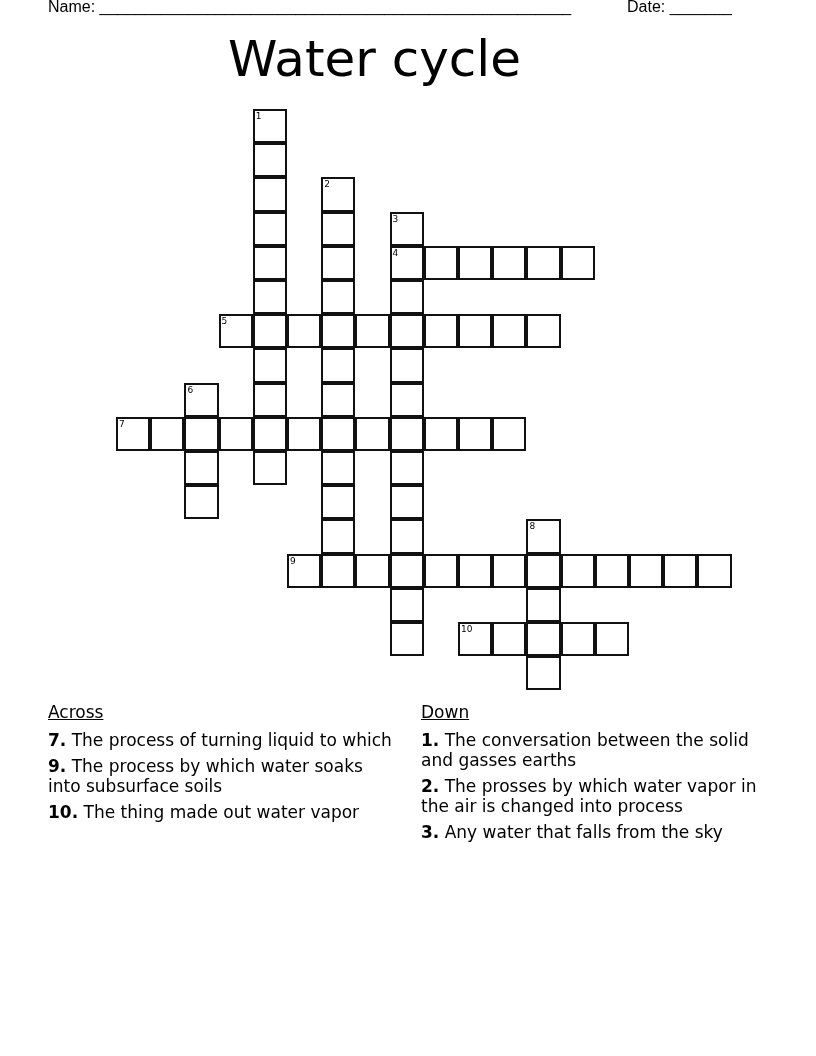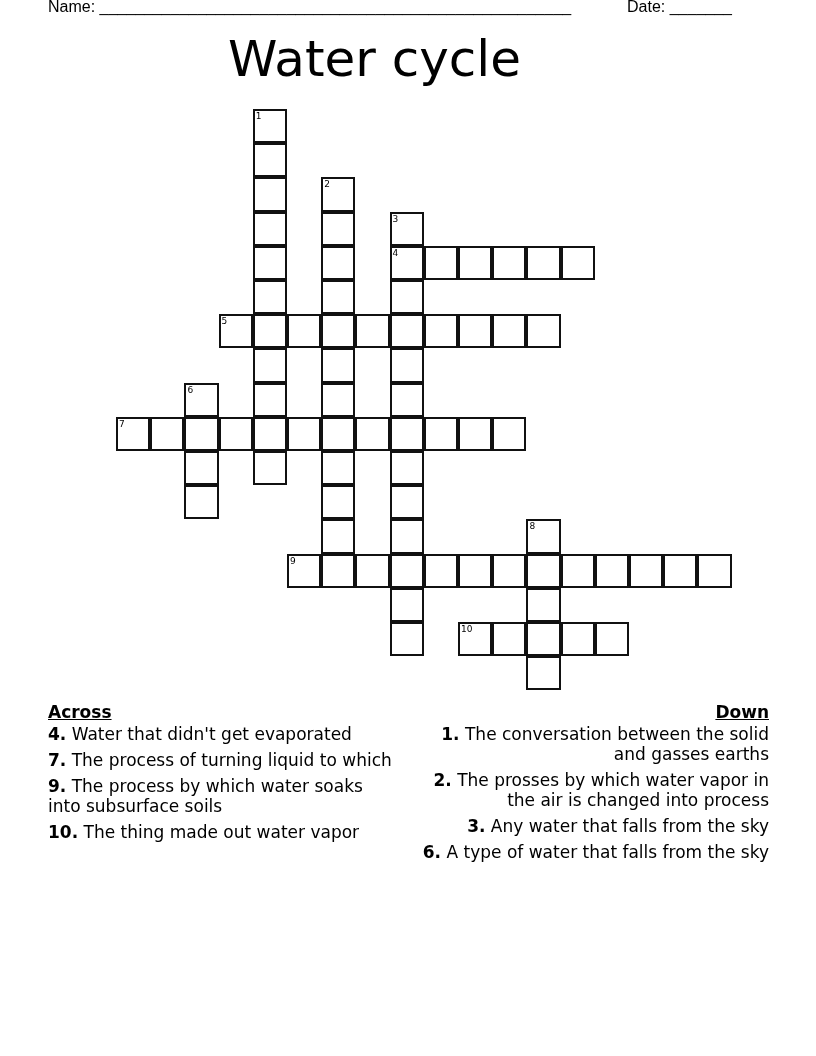--- a/index.html
+++ b/index.html
@@ -6,22 +6,22 @@
   body{width:816px;height:1056px;position:relative;overflow:hidden;font-family:"DejaVu Sans",sans-serif;color:#000;}
   .hdr{position:absolute;top:-2px;font-family:"Liberation Sans",sans-serif;font-size:16px;white-space:nowrap;}
   #name-label{left:48px;}
   #date-label{left:627px;}
   .title{position:absolute;top:30px;left:0;width:749px;text-align:center;font-size:50px;font-family:"DejaVu Sans",sans-serif;letter-spacing:0px;}
   #grid{position:absolute;left:0;top:0;width:816px;height:700px;}
   .cell{position:absolute;width:34.2px;height:34.2px;box-sizing:border-box;border:2px solid #111;background:#fff;margin-left:-1px;margin-top:-1px;}
   .num{position:absolute;left:1px;top:0px;font-size:9px;line-height:10px;font-family:"DejaVu Sans",sans-serif;}
   .clues{position:absolute;top:702px;font-size:17px;line-height:20px;font-family:"DejaVu Sans",sans-serif;}
   #across{left:48px;width:345px;}
-  #down{left:409px;width:360px;text-align:right;}
-  .clue-head{font-weight:bold;text-decoration:underline;margin-bottom:2px;}
+  #down{left:421px;width:360px;}
+  .clue-head{font-weight:normal;text-decoration:underline;margin-bottom:8px;}
   .clue{margin-bottom:6px;}
   .clue b{font-weight:bold;}
 </style>
 </head>
 <body>
 
 <div class="hdr" id="name-label">Name: _____________________________________________________</div>
 <div class="hdr" id="date-label">Date: _______</div>
 
 <div class="title">Water cycle</div>
@@ -123,25 +123,23 @@
     <div class="cell" style="left: 459px; top: 623px;">
       <span class="num">10</span>
     </div>
     <div class="cell" style="left: 493.2px; top: 623px;"></div>
     <div class="cell" style="left: 561.6px; top: 623px;"></div>
     <div class="cell" style="left: 595.8px; top: 623px;"></div>
   </div>
 
 <div class="clues" id="across">
   <div class="clue-head">Across</div>
-  <div class="clue"><b>4.</b> <span>Water that didn't get evaporated</span></div>
   <div class="clue"><b>7.</b> <span>The process of turning liquid to which</span></div>
   <div class="clue"><b>9.</b> <span>The process by which water soaks into subsurface soils</span></div>
   <div class="clue"><b>10.</b> <span>The thing made out water vapor</span></div>
 </div>
 
 <div class="clues" id="down">
   <div class="clue-head">Down</div>
   <div class="clue"><b>1.</b> <span>The conversation between the solid and gasses earths</span></div>
   <div class="clue"><b>2.</b> <span>The prosses by which water vapor in the air is changed into process</span></div>
   <div class="clue"><b>3.</b> <span>Any water that falls from the sky</span></div>
-  <div class="clue"><b>6.</b> <span>A type of water that falls from the sky</span></div>
 </div>
 
 </body></html>

